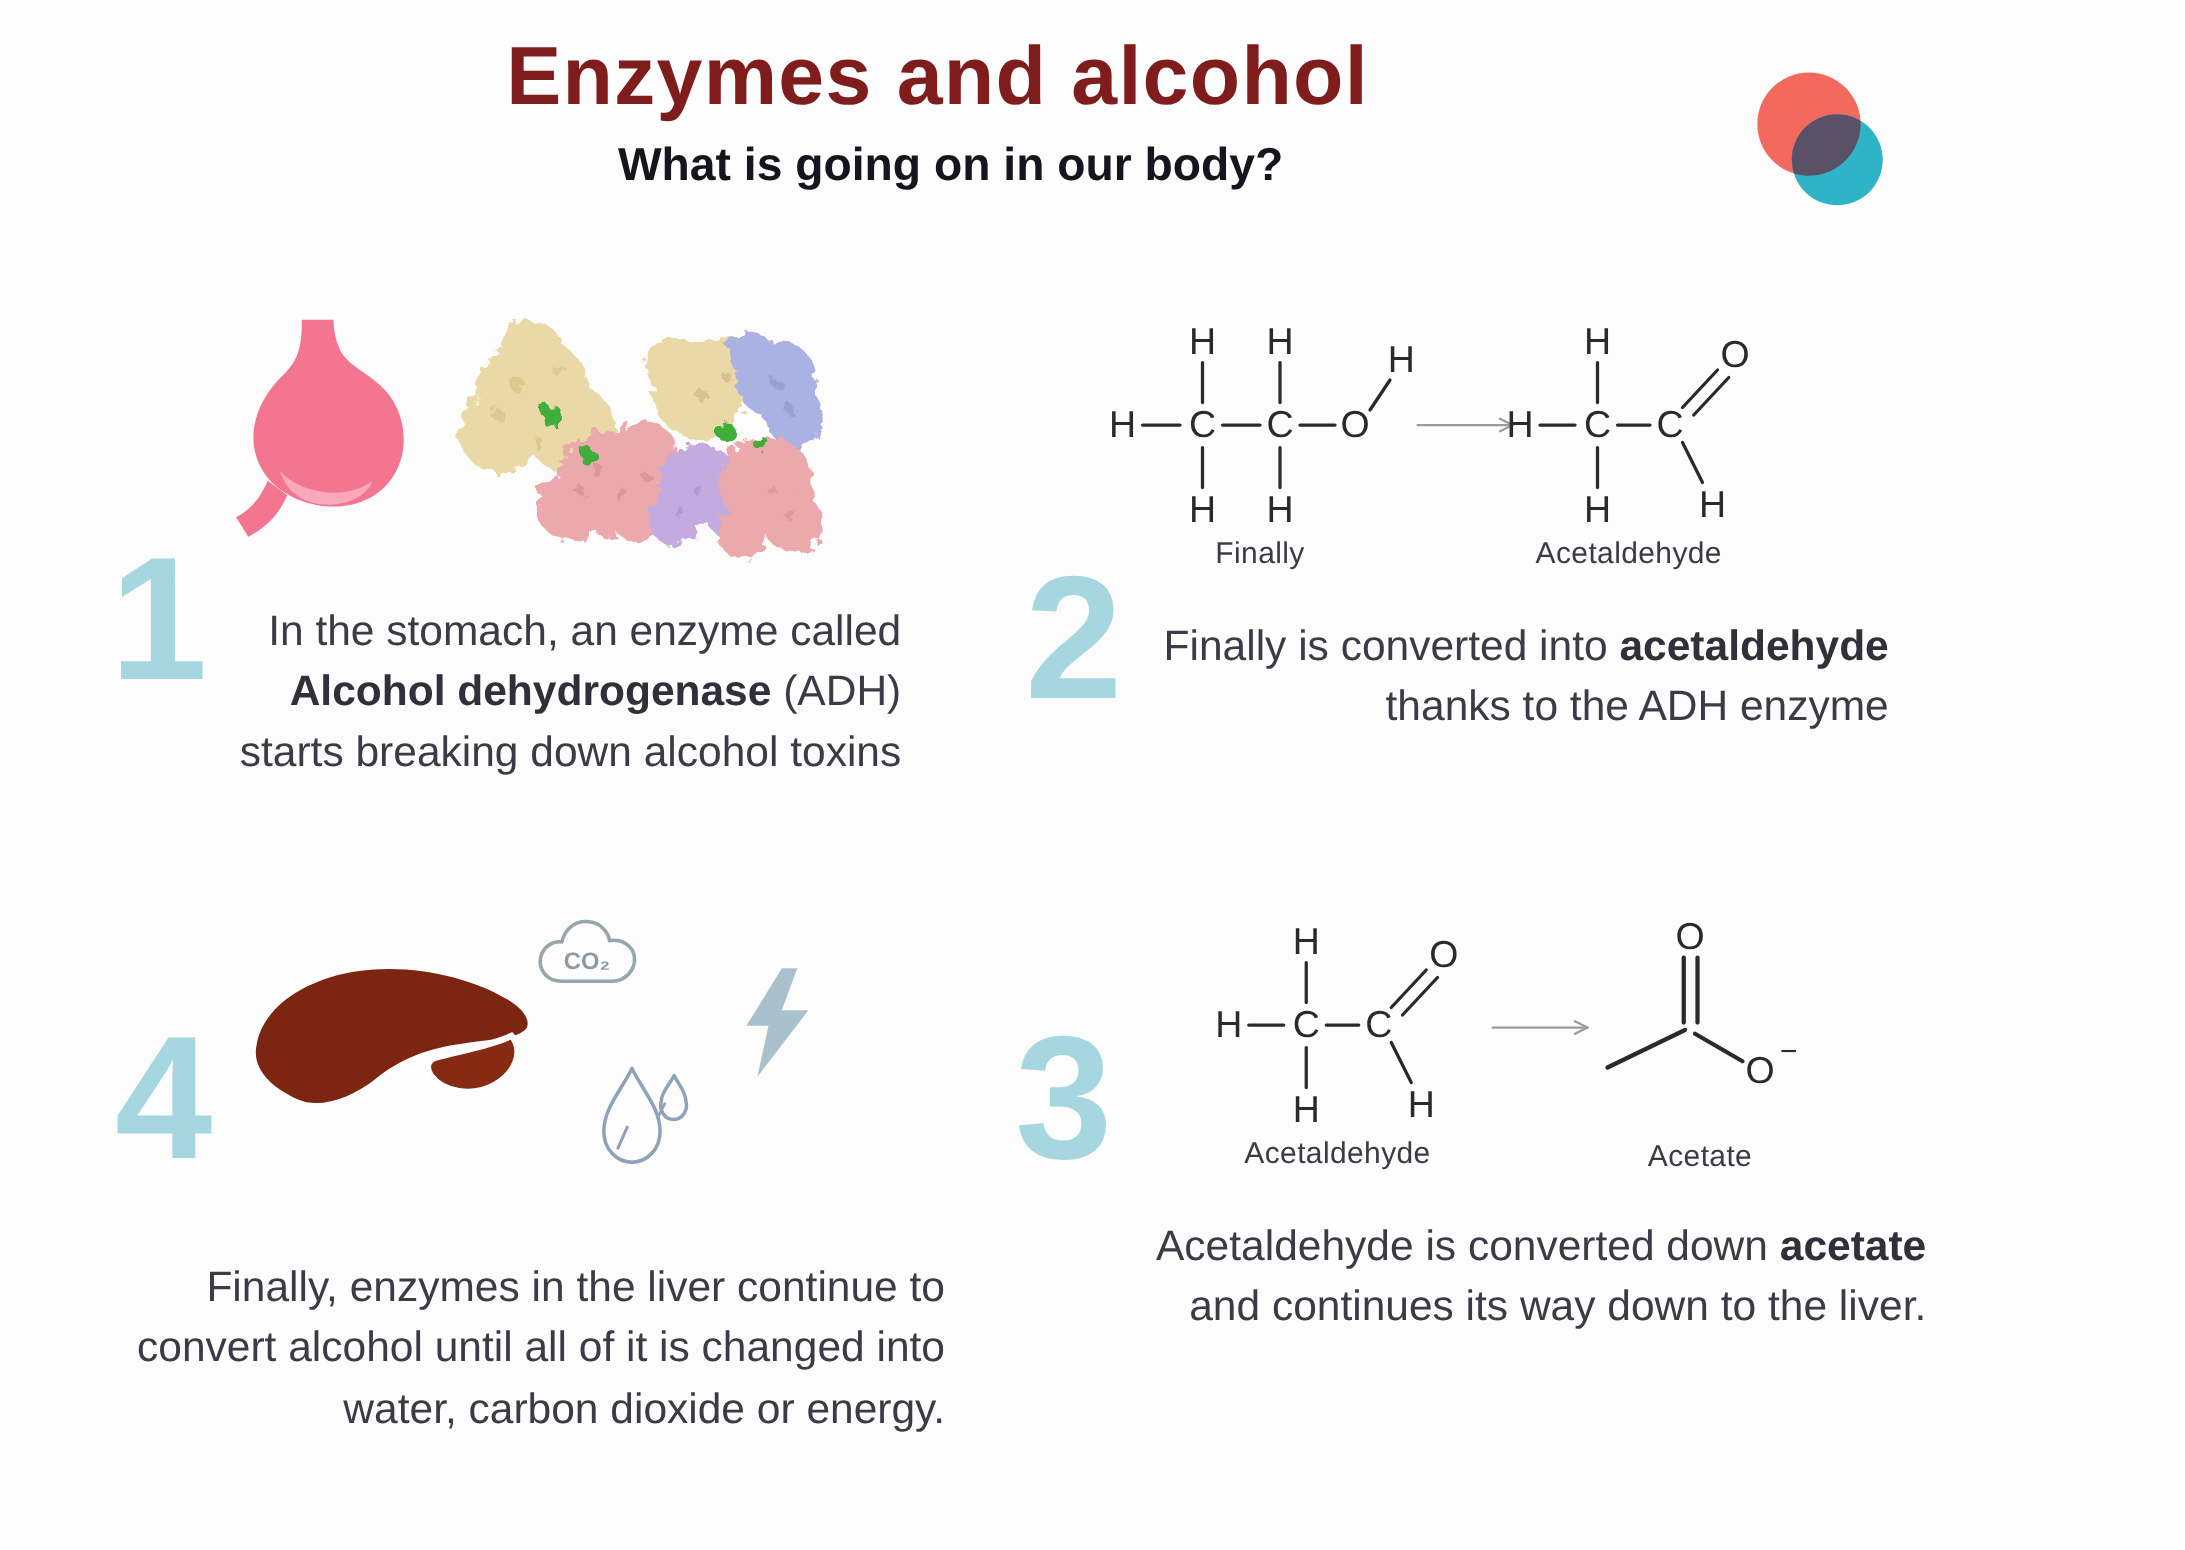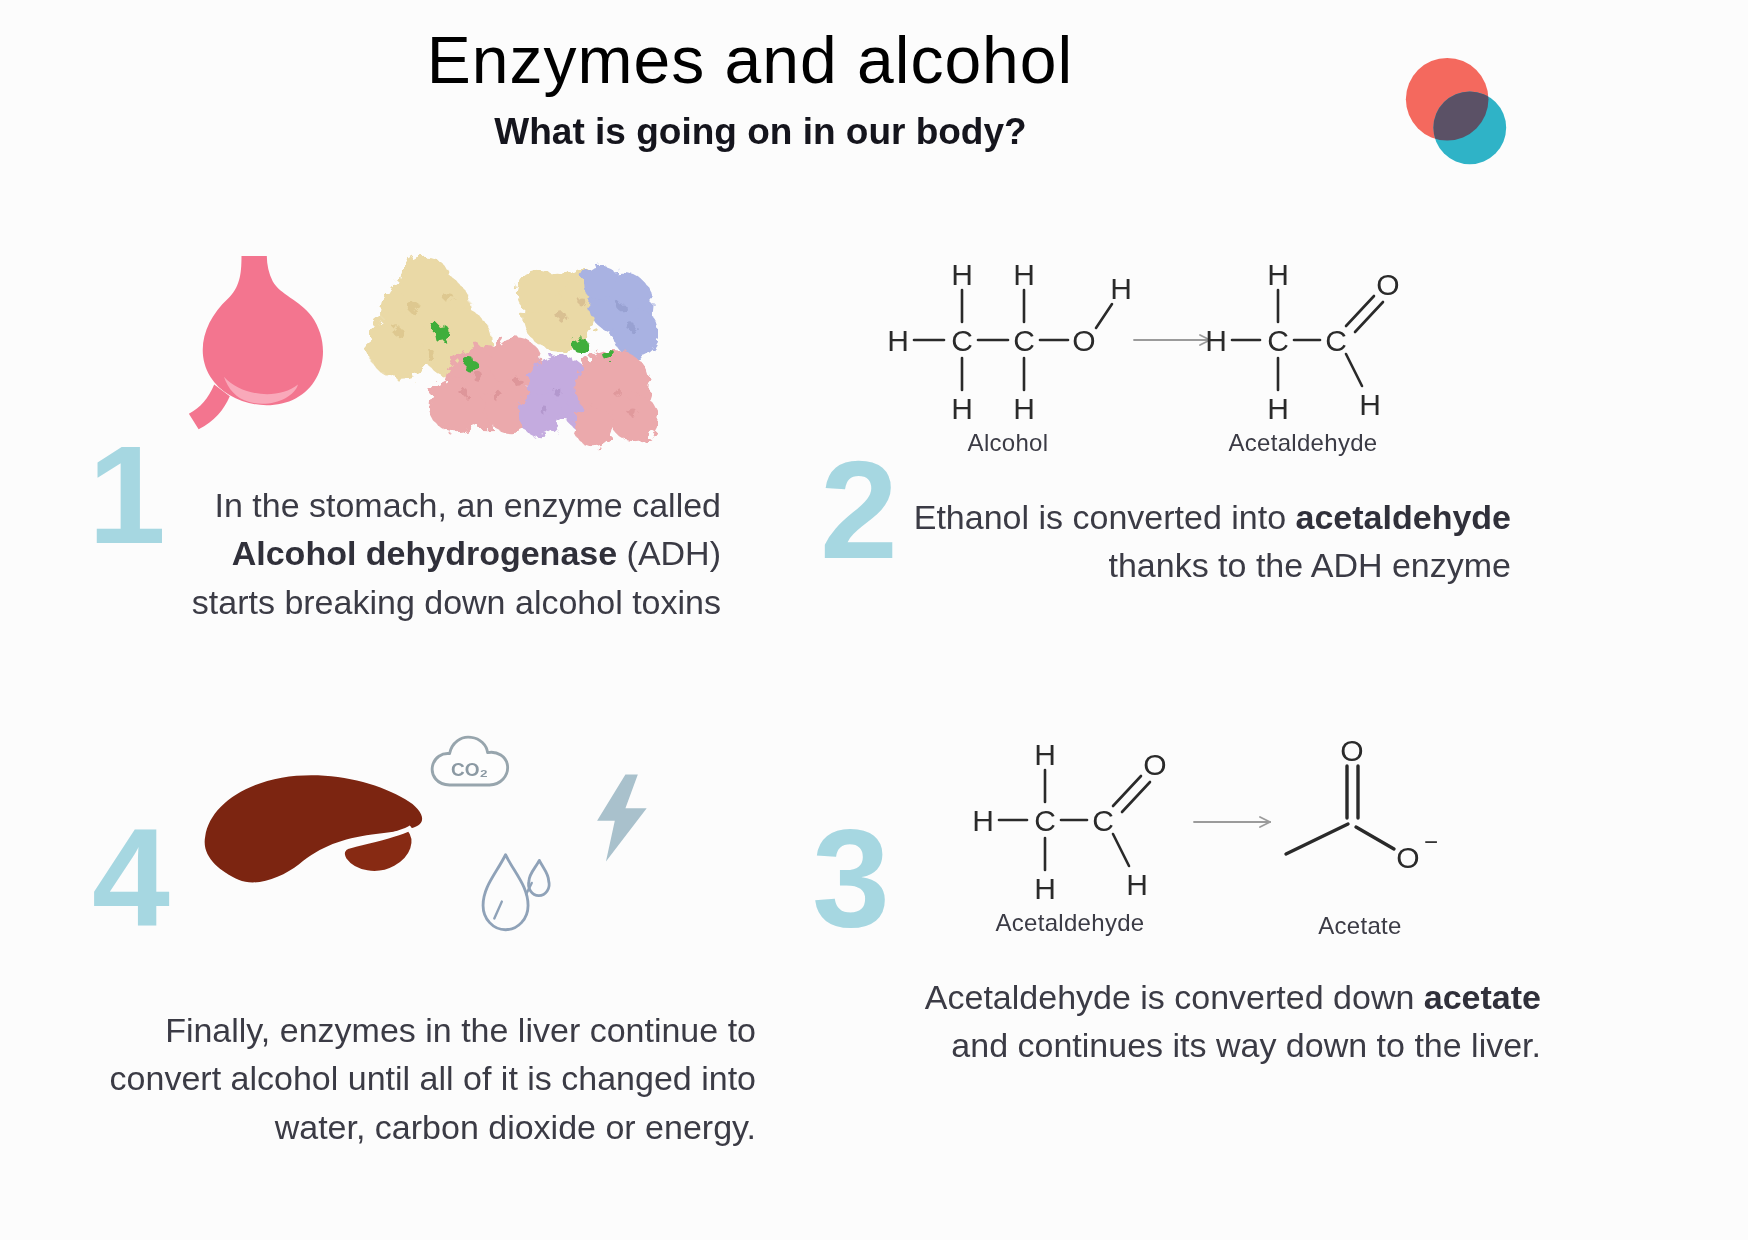--- a/index.html
+++ b/index.html
@@ -3,21 +3,21 @@
 <meta charset="utf-8">
 <style>
   html,body{margin:0;padding:0;}
   body{
     width:1748px;height:1240px;position:relative;overflow:hidden;
     background:#fcfcfc;color:#3b3b45;
     font-family:"Liberation Sans","DejaVu Sans",sans-serif;
   }
   .abs{position:absolute;}
   .header{left:0;top:26px;width:1500px;text-align:center;}
-  .title{font-size:66px;font-weight:400;color:#000000;letter-spacing:1px;line-height:1.05;margin:0;}
+  .title{font-size:66px;font-weight:700;color:#7f1d1d;letter-spacing:1px;line-height:1.05;margin:0;}
   .subtitle{font-size:37px;font-weight:700;color:#15151d;margin-top:16px;margin-left:21px;}
   .step-number{font-size:140px;font-weight:800;color:#a6d7e1;line-height:1;}
   .step-text{font-size:34px;line-height:1.42;text-align:right;color:#3b3b45;margin:11px;}
   .step-text b{font-weight:700;color:#30303a;}
   .mol-label{font-size:24px;color:#3b3b45;text-align:center;margin-top:6px;letter-spacing:.3px;}
   .molecule{text-align:center;}
   svg{display:block;}
   .atom{font-family:"Liberation Sans","DejaVu Sans",sans-serif;font-size:30px;fill:#2a2a2a;text-anchor:middle;dominant-baseline:central;}
   .atom-sm{font-size:24px;}
   .bonds{stroke:#2a2a2a;stroke-width:2.6;stroke-linecap:round;fill:none;}
@@ -165,21 +165,21 @@
       <text class="atom" x="20" y="92">H</text>
       <text class="atom" x="84" y="92">C</text>
       <text class="atom" x="146" y="92">C</text>
       <text class="atom" x="206" y="92">O</text>
       <text class="atom" x="243" y="40">H</text>
       <text class="atom" x="84" y="26">H</text>
       <text class="atom" x="146" y="26">H</text>
       <text class="atom" x="84" y="160">H</text>
       <text class="atom" x="146" y="160">H</text>
     </svg>
-    <div class="mol-label">Alcohol</div>
+    <div class="mol-label">Finally</div>
   </div>
 
   <div class="abs" style="left:1130px;top:330px;">
     <svg viewBox="0 0 90 20" width="90" height="20">
       <g class="arrow">
           <line x1="4" y1="10" x2="80" y2="10"></line>
           <line x1="80" y1="10" x2="70" y2="5"></line>
           <line x1="80" y1="10" x2="70" y2="15"></line>
         </g>
     </svg>
@@ -201,21 +201,21 @@
       <text class="atom" x="138" y="92">C</text>
       <text class="atom" x="80" y="26">H</text>
       <text class="atom" x="80" y="160">H</text>
       <text class="atom" x="190" y="36">O</text>
       <text class="atom" x="172" y="156">H</text>
     </svg>
     <div class="mol-label">Acetaldehyde</div>
   </div>
 
   <p class="abs step-text" style="left:890px;top:482px;width:610px;">
-    <span>Ethanol is converted into </span><b>acetaldehyde</b><span> thanks to the ADH enzyme</span>
+    <span>Finally is converted into </span><b>acetaldehyde</b><span> thanks to the ADH enzyme</span>
   </p>
 </section>
 
 <section class="abs" style="left:0;top:0;width:1px;height:1px;">
   <div class="abs step-number" style="left:812px;top:808px;">3</div>
 
   <div class="abs molecule" style="left:965px;top:728px;width:210px;">
     <svg viewBox="0 0 210 175" width="210" height="175">
       <g class="bonds">
         <line x1="34" y1="92" x2="62" y2="92"></line>

